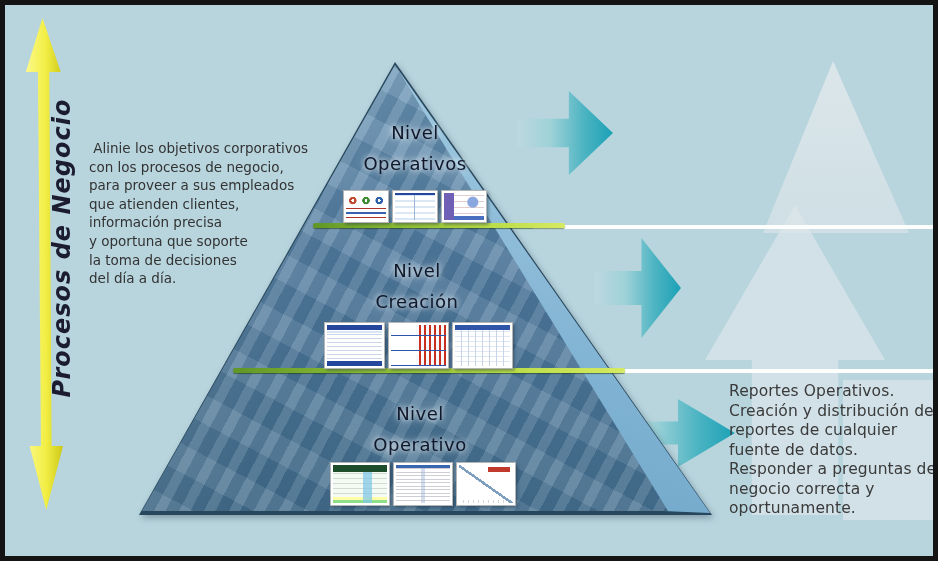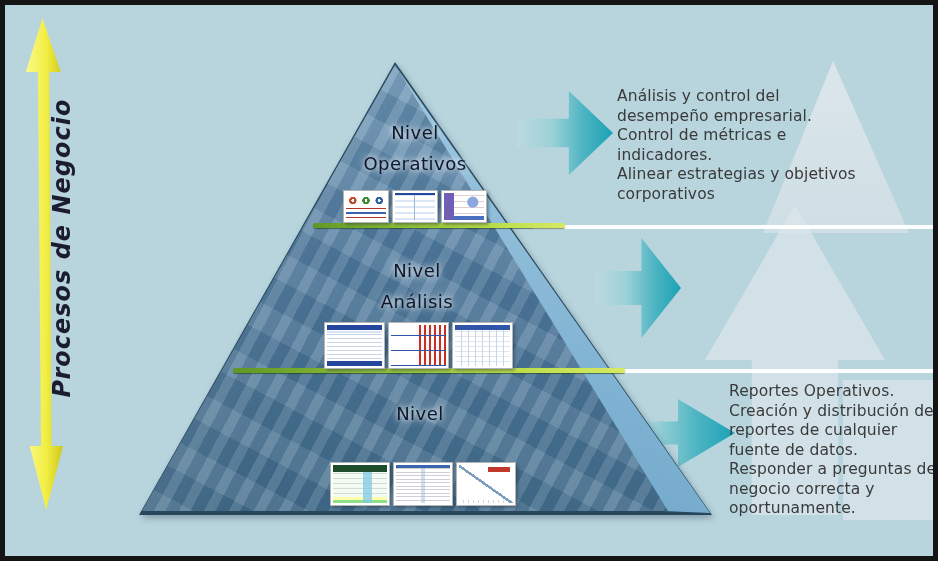--- a/index.html
+++ b/index.html
@@ -148,24 +148,25 @@
 
   <div class="green-line" id="green-line-1"></div>
   <div class="green-line" id="green-line-2"></div>
 
   <div class="level-title" id="title-estrategico">
     <div>Nivel</div>
     <div>Operativos</div>
   </div>
   <div class="level-title" id="title-tactico">
     <div>Nivel</div>
-    <div>Análisis</div>
+    <div>Creación</div>
   </div>
   <div class="level-title" id="title-operativo">
     <div>Nivel</div>
+    <div>Operativo</div>
   </div>
 
   <div class="thumb-strip" id="strip-1">
     <div class="thumb">
         <div class="art art-gauges"></div>
       </div>
     <div class="thumb">
         <div class="art art-formgrid"></div>
       </div>
     <div class="thumb">
@@ -192,27 +193,29 @@
       </div>
     <div class="thumb">
         <div class="art art-linechart">
           <i class="tag"></i>
         </div>
       </div>
   </div>
 
   <div id="yellow-arrow"></div>
   <div id="axis-label">Procesos de Negocio</div>
-
-  <div class="desc" id="desc-1">Análisis y control del
-desempeño empresarial.
-Control de métricas e
-indicadores.
-Alinear estrategias y objetivos
-corporativos</div>
+  <div id="intro-text">&nbsp;Alinie los objetivos corporativos
+con los procesos de negocio,
+para proveer a sus empleados
+que atienden clientes,
+información precisa
+y oportuna que soporte
+la toma de decisiones
+del día a día.</div>
+
   <div class="desc" id="desc-3">Reportes Operativos.
 Creación y distribución de
 reportes de cualquier
 fuente de datos.
 Responder a preguntas de
 negocio correcta y
 oportunamente.</div>
 
 </div>
 

